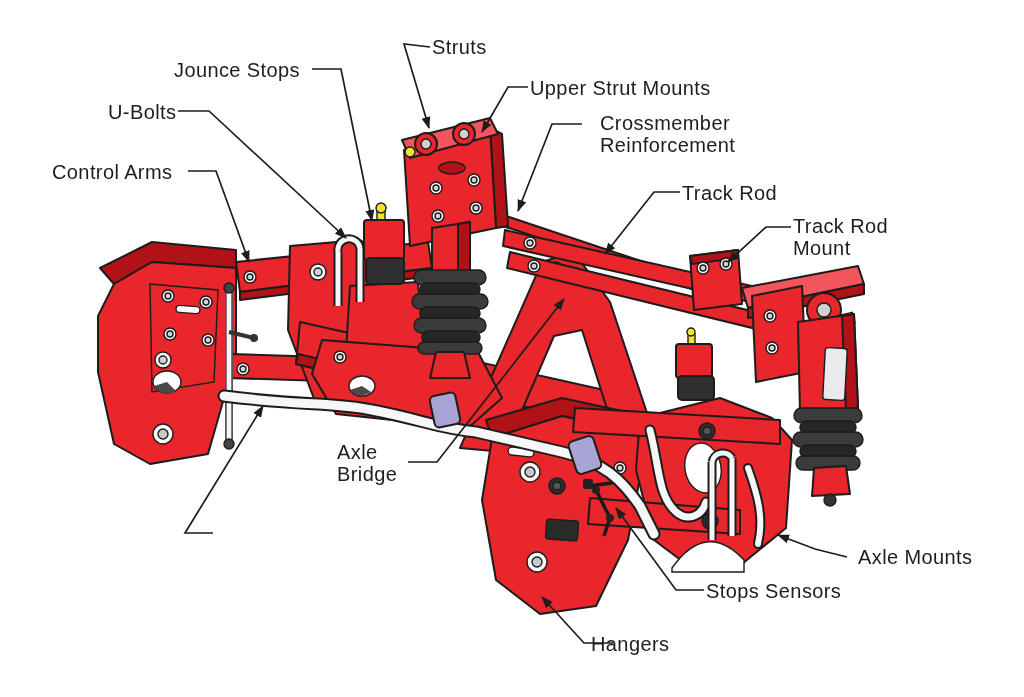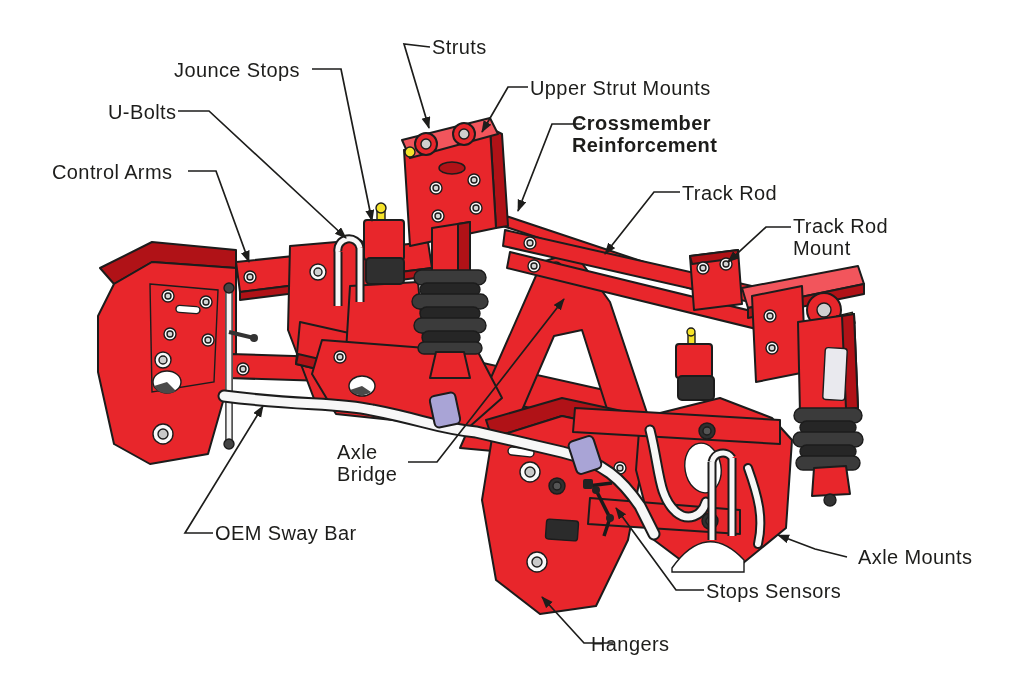--- a/index.html
+++ b/index.html
@@ -264,38 +264,35 @@
       </div>
       <div class="label" style="left: 108px; top: 101px;">
         <div>U-Bolts</div>
       </div>
       <div class="label" style="left: 52px; top: 161px;">
         <div>Control Arms</div>
       </div>
       <div class="label" style="left: 530px; top: 77px;">
         <div>Upper Strut Mounts</div>
       </div>
-      <div class="label" style="left: 572px; top: 112px; font-weight: bold;">
+      <div class="label" style="left: 600px; top: 112px;">
         <div>Crossmember</div>
         <div>Reinforcement</div>
       </div>
       <div class="label" style="left: 682px; top: 182px;">
         <div>Track Rod</div>
       </div>
       <div class="label" style="left: 793px; top: 215px;">
         <div>Track Rod</div>
         <div>Mount</div>
       </div>
       <div class="label" style="left: 337px; top: 441px;">
         <div>Axle</div>
         <div>Bridge</div>
       </div>
-      <div class="label" style="left: 215px; top: 522px;">
-        <div>OEM Sway Bar</div>
-      </div>
       <div class="label" style="left: 849px; top: 546px; margin-left: 9px;">
         <div>Axle Mounts</div>
       </div>
       <div class="label" style="left: 706px; top: 580px;">
         <div>Stops Sensors</div>
       </div>
       <div class="label" style="left: 591px; top: 633px;">
         <div>Hangers</div>
       </div>
     </div>

